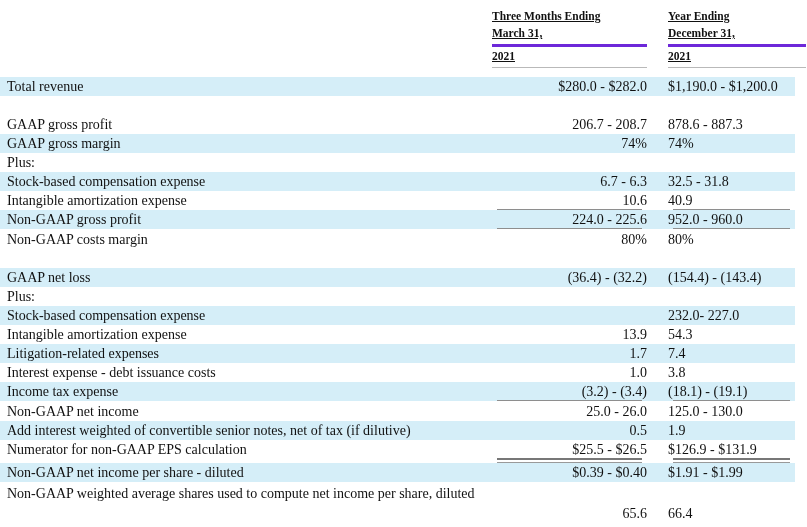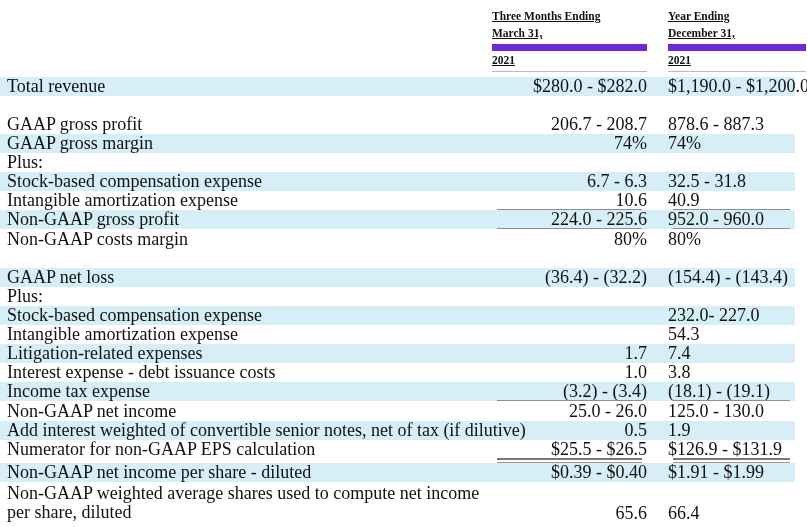--- a/index.html
+++ b/index.html
@@ -6,27 +6,27 @@
     body {
       width: 807px; height: 527px; overflow: hidden; position: relative;
       font-family: "Liberation Serif", "DejaVu Serif", serif;
       color: #111111;
     }
     .hdr {
       position: absolute; top: 8px; text-align: left;
       font-weight: bold; font-size: 11.5px; line-height: 17px; text-decoration: underline;
     }
     .hdr .line { display: block; }
-    .hdr .yr { display: block; border-top: 7px solid #6d28d9; border-bottom: 1px solid #b9b9b9; margin-top: 2px; padding: 1px 0 2px; }
+    .hdr .yr { display: block; border-top: 3px solid #6d28d9; border-bottom: 1px solid #b9b9b9; margin-top: 2px; padding: 1px 0 2px; }
     #hdr-q { left: 492px; width: 155px; }
     #hdr-y { left: 668px; width: 138px; }
 
     .row {
       position: absolute; left: 0; width: 795px; height: 19px;
-      font-size: 18px; line-height: 19px; white-space: nowrap; font-family: Liberation Serif, serif;
+      font-size: 14px; line-height: 19px; white-space: nowrap; font-family: Liberation Serif, serif;
     }
     .row.shaded { background: #d5eef8; }
     .row .label { position: absolute; left: 7px; top: 0; }
     .row .c1 { position: absolute; left: 492px; width: 155px; text-align: right; top: 0; }
     .row .c2 { position: absolute; left: 668px; width: 127px; text-align: left; top: 0; }
     .rule-under { position: absolute; height: 0; border-bottom: 1px solid #8e8e8e; }
     .rule-double { position: absolute; height: 2px; border-top: 2px solid #777; border-bottom: 1px solid #999; }
     .tall { height: 40px; line-height: 19px; }
     .tall .label { white-space: normal; width: 480px; }
     .tall .c1, .tall .c2 { top: 20px; }
@@ -96,20 +96,21 @@
 </div>
 <div class="row" style="top:287px">
   <span class="label">Plus:</span>
 </div>
 <div class="row shaded" style="top:306px">
   <span class="label">Stock-based compensation expense</span>
   <span class="c2">232.0- 227.0</span>
 </div>
 <div class="row" style="top:325px">
   <span class="label">Intangible amortization expense</span>
+  <span class="c1">13.9</span>
   <span class="c2">54.3</span>
 </div>
 <div class="row shaded" style="top:344px">
   <span class="label">Litigation-related expenses</span>
   <span class="c1">1.7</span>
   <span class="c2">7.4</span>
 </div>
 <div class="row" style="top:363px">
   <span class="label">Interest expense - debt issuance costs</span>
   <span class="c1">1.0</span>

